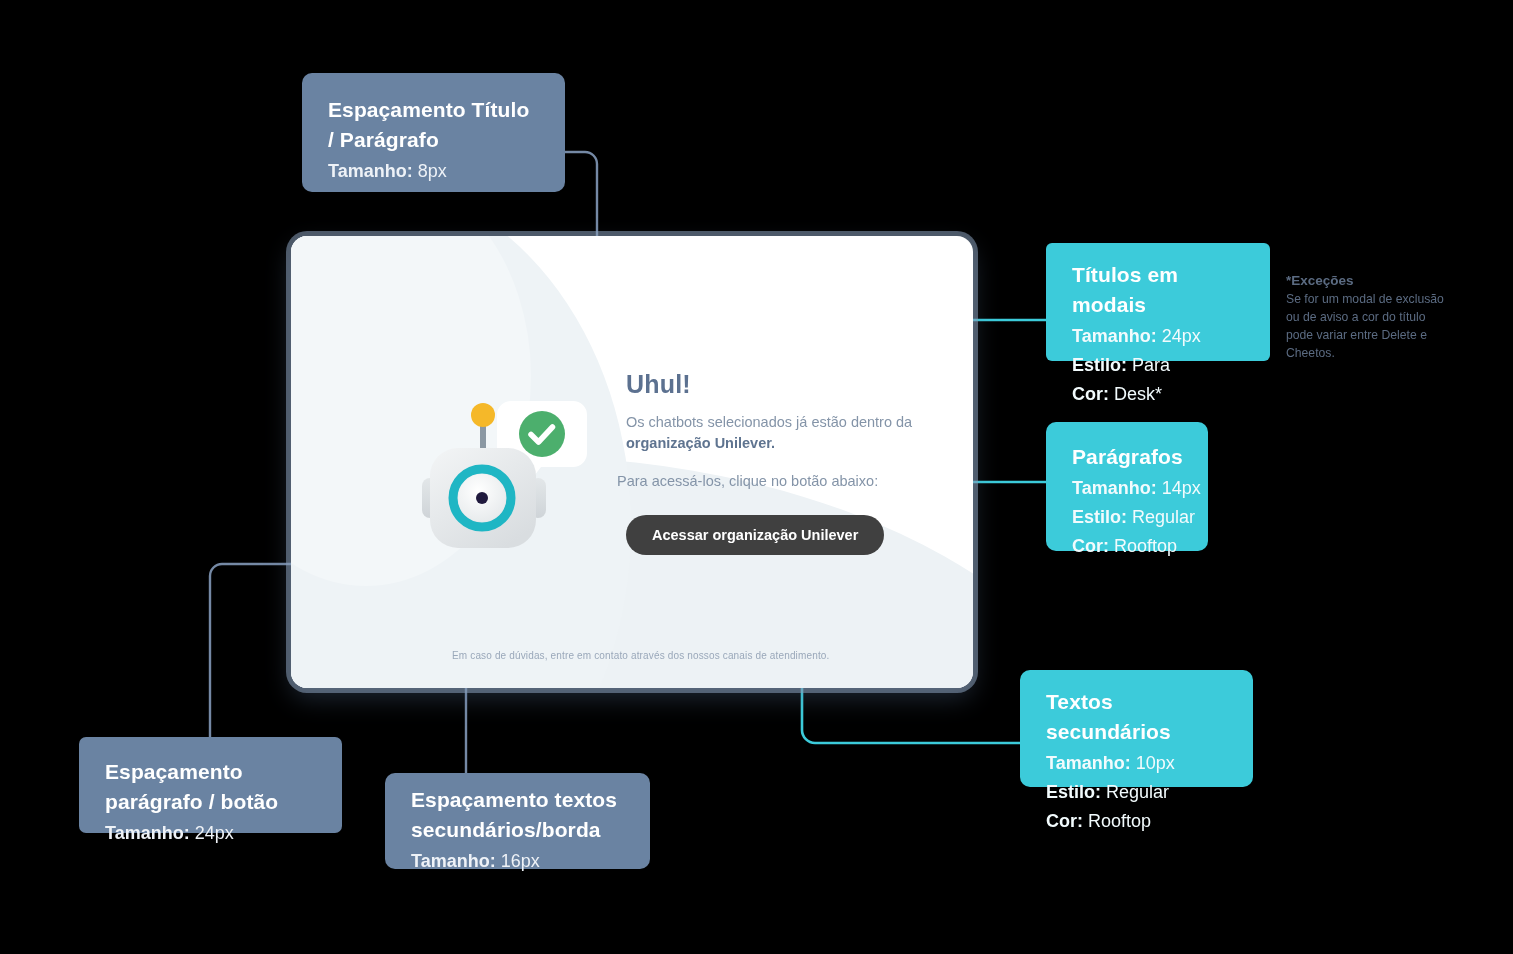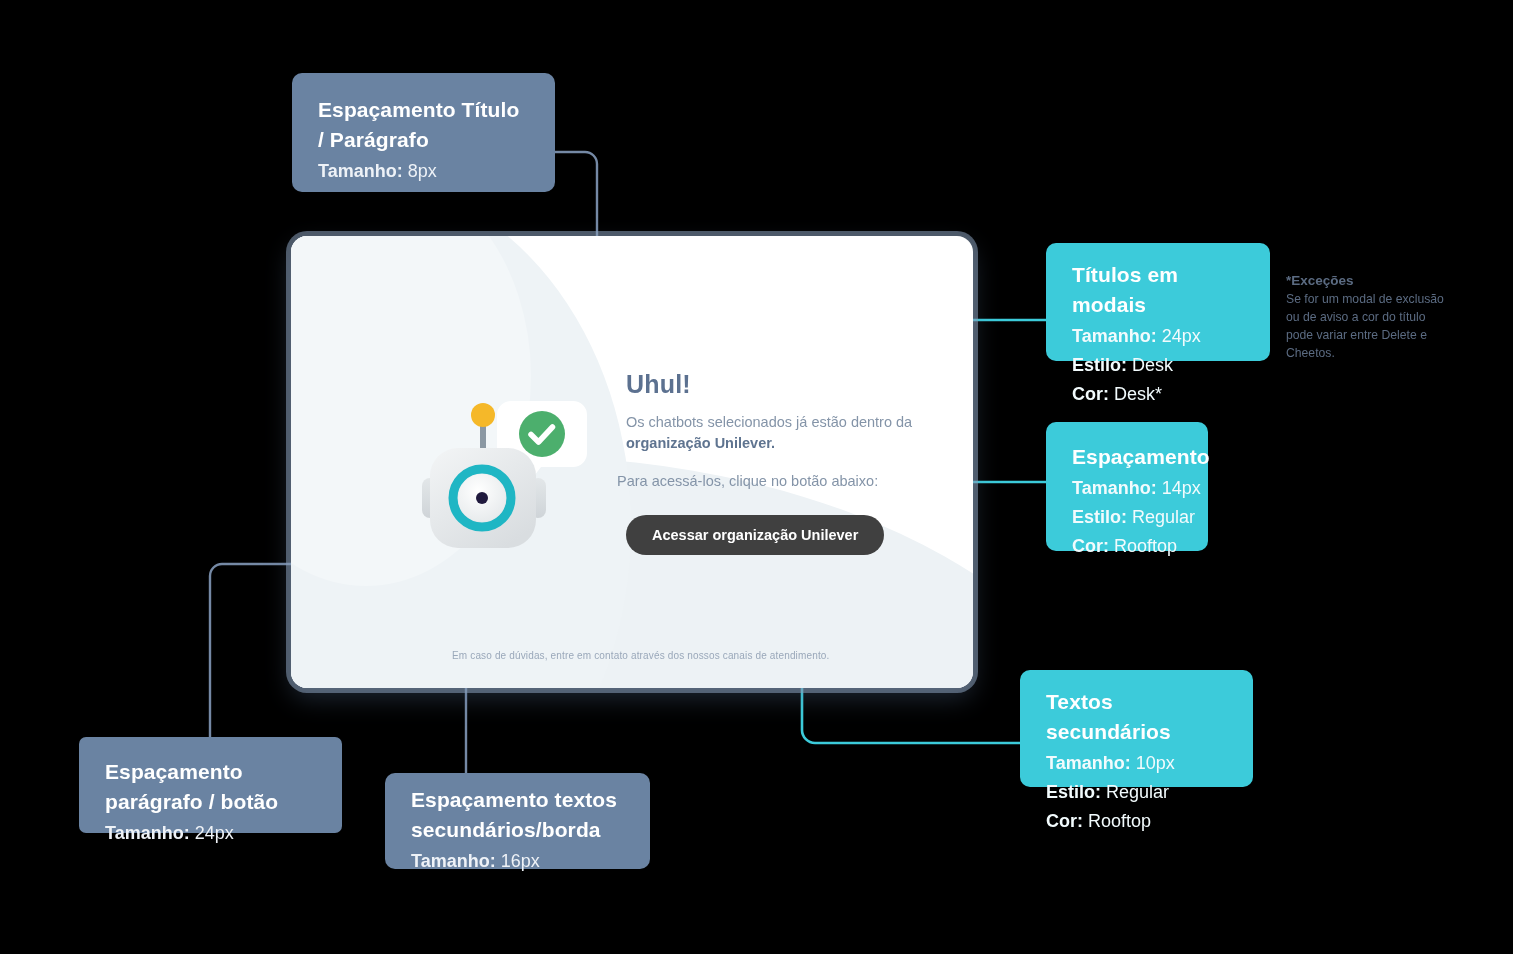--- a/index.html
+++ b/index.html
@@ -116,51 +116,51 @@
     <path d="M1020 743 H815 a13 13 0 0 1 -13 -13 V680" fill="none" stroke="#3ccbda" stroke-width="2.6" stroke-linecap="round"></path>
     <circle cx="802" cy="670" r="7" fill="#3ccbda"></circle>
 
     <path d="M210 737 V576 a12 12 0 0 1 12 -12 H600 a12 12 0 0 0 12 -12 V514" fill="none" stroke="#7589a5" stroke-width="2.4" stroke-linecap="round"></path>
     <circle cx="612" cy="503" r="6" fill="#5f7490"></circle>
 
     <path d="M466 773 V678" fill="none" stroke="#7589a5" stroke-width="2.4" stroke-linecap="round"></path>
     <circle cx="466" cy="671" r="6" fill="#5f7490"></circle>
   </svg>
 
-  <div class="card slate" style="left:292px;top:73px;width:263px;height:119px;">
+  <div class="card slate" style="left:302px;top:73px;width:263px;height:119px;">
     <h3>Espaçamento Título / Parágrafo</h3>
     <div class="spec">
       <b>Tamanho:</b>
       <span>8px</span>
     </div>
   </div>
 
-  <div class="card teal" style="left:1046px;top:243px;width:224px;height:118px;padding-top:17px;">
+  <div class="card teal" style="left:1046px;top:243px;width:224px;height:118px;padding-top:17px;border-radius:6px;">
     <h3>Títulos em modais</h3>
     <div class="spec">
       <b>Tamanho:</b>
       <span>24px</span>
     </div>
     <div class="spec">
       <b>Estilo:</b>
-      <span>Desk</span>
+      <span>Para</span>
     </div>
     <div class="spec">
       <b>Cor:</b>
       <span>Desk*</span>
     </div>
   </div>
 
   <div id="exc">
     <div class="t">*Exceções</div>
     <div class="b">Se for um modal de exclusão ou de aviso a cor do título pode variar entre Delete e Cheetos.</div>
   </div>
 
   <div class="card teal" style="left:1046px;top:422px;width:162px;height:129px;padding-top:20px;">
-    <h3>Espaçamento</h3>
+    <h3>Parágrafos</h3>
     <div class="spec">
       <b>Tamanho:</b>
       <span>14px</span>
     </div>
     <div class="spec">
       <b>Estilo:</b>
       <span>Regular</span>
     </div>
     <div class="spec">
       <b>Cor:</b>

